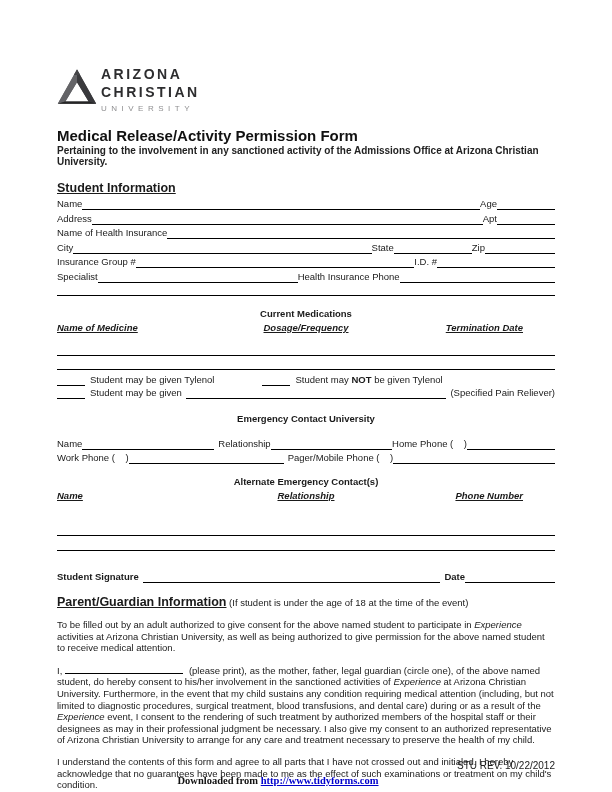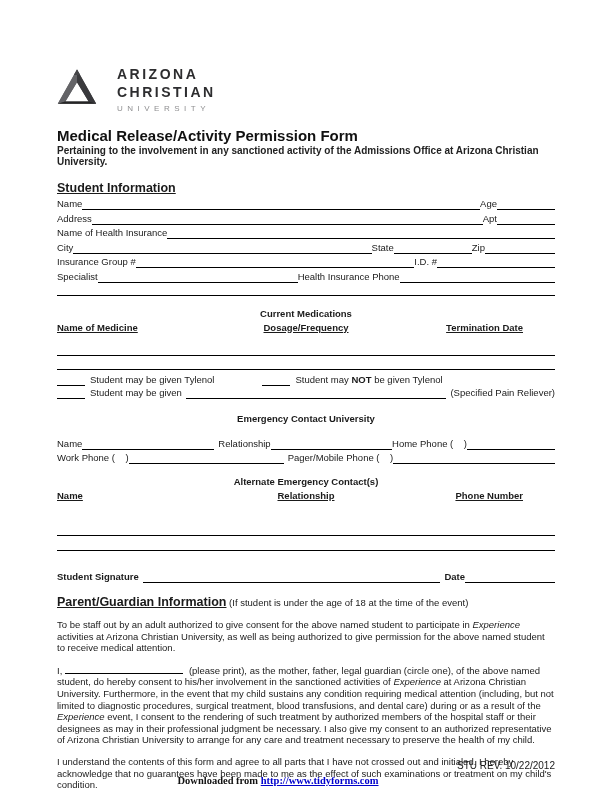--- a/index.html
+++ b/index.html
@@ -3,21 +3,21 @@
 <meta charset="utf-8">
 <style>
   html,body{margin:0;padding:0;}
   body{
     width:612px;height:792px;background:#ffffff;position:relative;overflow:hidden;
     font-family:"Liberation Sans","DejaVu Sans",sans-serif;
     font-size:9.5px;color:#1a1a1a;
   }
   .page{position:absolute;left:57px;top:64px;width:498px;}
   
-  .logo{display:flex;align-items:flex-start;gap:20px;margin-bottom:14px;}
+  .logo{display:flex;align-items:flex-start;gap:4px;margin-bottom:14px;}
   .logo-tri{width:40px;height:46px;}
   .logo-text{padding-top:2px;}
   .logo-l1,.logo-l2{font-weight:bold;font-size:14px;letter-spacing:2.5px;color:#2d2d2f;line-height:1.25;}
   .logo-l3{font-size:8px;letter-spacing:4.5px;color:#8f8f91;margin-top:3px;}
   
   .title{font-weight:bold;font-size:15px;color:#111;margin:4px 0 1px;}
   .subtitle{font-size:10px;color:#222;font-weight:bold;}
   .sec-h{font-weight:bold;font-size:12.5px;text-decoration:underline;margin:14px 0 3px;}
   .center-h{text-align:center;font-weight:bold;font-size:9.5px;}
   
@@ -27,21 +27,21 @@
   .f1{flex:1;}
   .full-line{border-bottom:1px solid #000;height:12px;}
   .blank{display:inline-block;border-bottom:1px solid #000;height:9px;}
   .b28{width:28px;margin-right:5px;}
   .b115{width:118px;margin:0 3px;}
   
   .cols{display:grid;grid-template-columns:1fr 1.2fr 1fr;margin-top:3px;}
   .cols .c0{text-align:left;}
   .cols .c1{text-align:center;}
   .cols .c2{text-align:right;padding-right:32px;}
-  .col-h{font-weight:bold;text-decoration:underline;}
+  .col-h{font-weight:bold;text-decoration:underline;font-style:italic;}
   
   .para{line-height:11.6px;margin-top:10px;text-align:left;}
   .it{font-style:italic;}
   .bold{font-weight:bold;}
   
   .rev{position:absolute;right:57px;top:760px;font-size:10px;}
   .dl{position:absolute;left:0;top:775px;width:556px;text-align:center;
       font-family:"Liberation Serif","DejaVu Serif",serif;font-size:10.5px;font-weight:bold;color:#111;}
   .dl a{font-weight:bold;text-decoration:underline;}
 </style>
@@ -167,21 +167,21 @@
     <span class="fill f1" style="margin:0 4px"></span>
     <span class="lbl bold">Date</span>
     <span class="fill" style="width:90px"></span>
   </div>
 
   <div style="margin-top:12px">
     <span class="sec-h" style="margin:0">Parent/Guardian Information</span><span class="lbl"> (If student is under the age of 18 at the time of the event)</span>
   </div>
 
   <div class="para">
-    <span>To be staff out by an adult authorized to give consent for the above named student to participate in </span><span class="it">Experience</span><span> activities at Arizona Christian University, as well as being authorized to give permission for the above named student to receive medical attention.</span>
+    <span>To be filled out by an adult authorized to give consent for the above named student to participate in </span><span class="it">Experience</span><span> activities at Arizona Christian University, as well as being authorized to give permission for the above named student to receive medical attention.</span>
   </div>
 
   <div class="para">
     <span>I,</span><span class="blank b115"></span><span> (please print), as the mother, father, legal guardian (circle one), of the above named student, do hereby consent to his/her involvement in the sanctioned activities of </span><span class="it">Experience</span><span> at Arizona Christian University. Furthermore, in the event that my child sustains any condition requiring medical attention (including, but not limited to diagnostic procedures, surgical treatment, blood transfusions, and dental care) during or as a result of the </span><span class="it">Experience</span><span> event, I consent to the rendering of such treatment by authorized members of the hospital staff or their designees as may in their professional judgment be necessary.  I also give my consent to an authorized representative of Arizona Christian University to arrange for any care and treatment necessary to preserve the health of my child.</span>
   </div>
 
   <div class="para">I understand the contents of this form and agree to all parts that I have not crossed out and initialed.  I hereby acknowledge that no guarantees have been made to me as the effect of such examinations or treatment on my child's condition.</div>
 
 </div>
 

